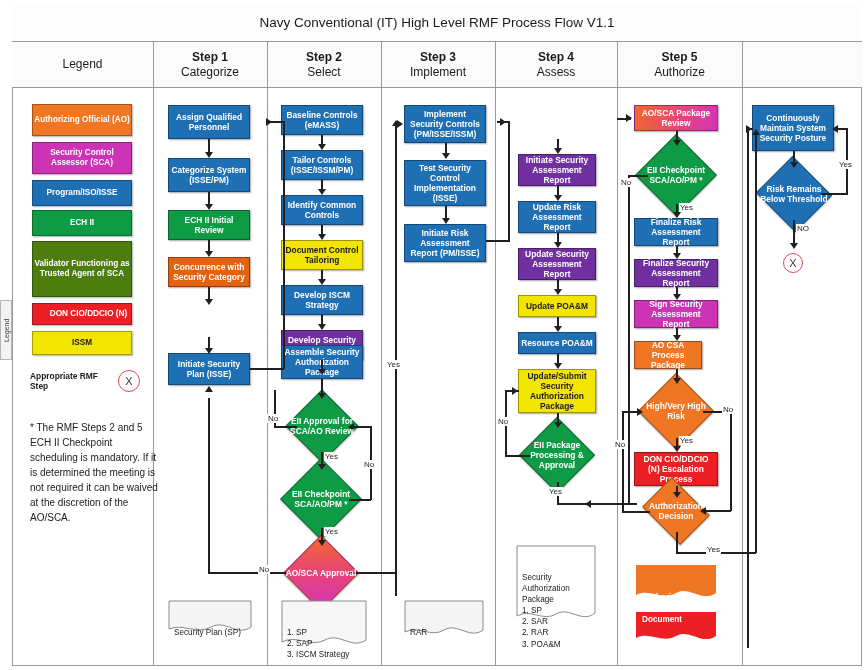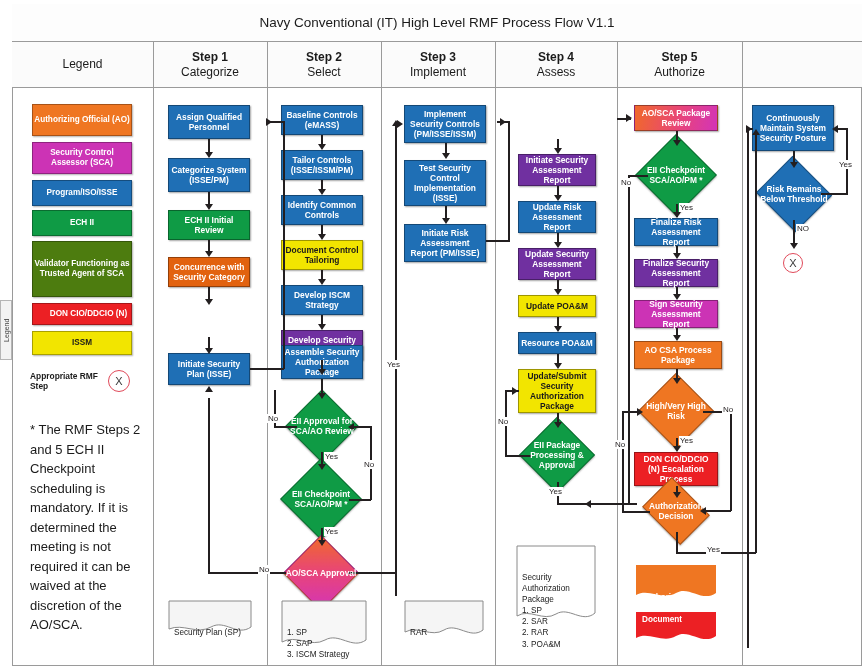--- a/index.html
+++ b/index.html
@@ -138,33 +138,33 @@
     display: flex; align-items: center; justify-content: center;
     text-align: center;
     color: #ffffff; font-weight: bold; font-size: 8.2px; line-height: 1.25;
     border: 1px solid rgba(0,0,0,0.3);
     box-shadow: 1px 1px 1.5px rgba(0,0,0,0.3);
     white-space: pre-line;
     width: 100px; left: 32px;
   }
   .legend-xrow {
     position: absolute; left: 30px; top: 370px; width: 130px;
-    display: flex; align-items: center; gap: 4px;
+    display: flex; align-items: center; gap: 14px;
   }
   .legend-xrow .lbl { font-size: 8.4px; font-weight: bold; color: #1b1b1b; line-height: 1.25; width: 74px; }
   .circle-x {
     width: 22px; height: 22px; border-radius: 50%;
     border: 1.3px solid #e04a5a;
     display: flex; align-items: center; justify-content: center;
     font-size: 11px; color: #3a3a3a; font-weight: normal;
     background: #fff;
   }
   .legend-note {
     position: absolute; left: 30px; top: 420px; width: 128px;
-    font-size: 13px; line-height: 1.5; color: #1b1b1b;
+    font-size: 10px; line-height: 1.5; color: #1b1b1b;
     white-space: pre-line;
   }
   .terminator-x {
     position: absolute;
     width: 20px; height: 20px; border-radius: 50%;
     border: 1.3px solid #e04a5a;
     display: flex; align-items: center; justify-content: center;
     font-size: 11px; color: #3a3a3a; background: #fff; z-index: 3;
   }
 </style>
@@ -446,21 +446,21 @@
   <div class="arrow-d" style="left:673px;top:253px;"></div>
 
   <div class="node rect" style="left:634px;top:259px;width:84px;height:28px;background:#7030a0;"><span>Finalize Security Assessment Report</span></div>
   <div class="conn vline" style="left:676px;top:287px;height:10px;"></div>
   <div class="arrow-d" style="left:673px;top:294px;"></div>
 
   <div class="node rect" style="left:634px;top:300px;width:84px;height:28px;background:#cc33b5;"><span>Sign Security Assessment Report</span></div>
   <div class="conn vline" style="left:676px;top:328px;height:10px;"></div>
   <div class="arrow-d" style="left:673px;top:335px;"></div>
 
-  <div class="node rect" style="left:634px;top:341px;width:88px;height:28px;background:#ef7622;"><span>AO CSA Process Package</span></div>
+  <div class="node rect" style="left:634px;top:341px;width:68px;height:28px;background:#ef7622;"><span>AO CSA Process Package</span></div>
   <div class="conn vline" style="left:676px;top:369px;height:12px;"></div>
   <div class="arrow-d" style="left:673px;top:378px;"></div>
 
   <div class="diamond-wrap" style="left:649px;top:384px;width:54px;height:54px;">
     <div class="diamond" style="background:#ef7622;"></div>
     <div class="diamond-label">High/Very High Risk</div>
   </div>
   <div class="conn vline" style="left:676px;top:438px;height:12px;"></div>
   <div class="arrow-d" style="left:673px;top:446px;"></div>
   <div class="edge-label" style="left:679px;top:436px;">Yes</div>

